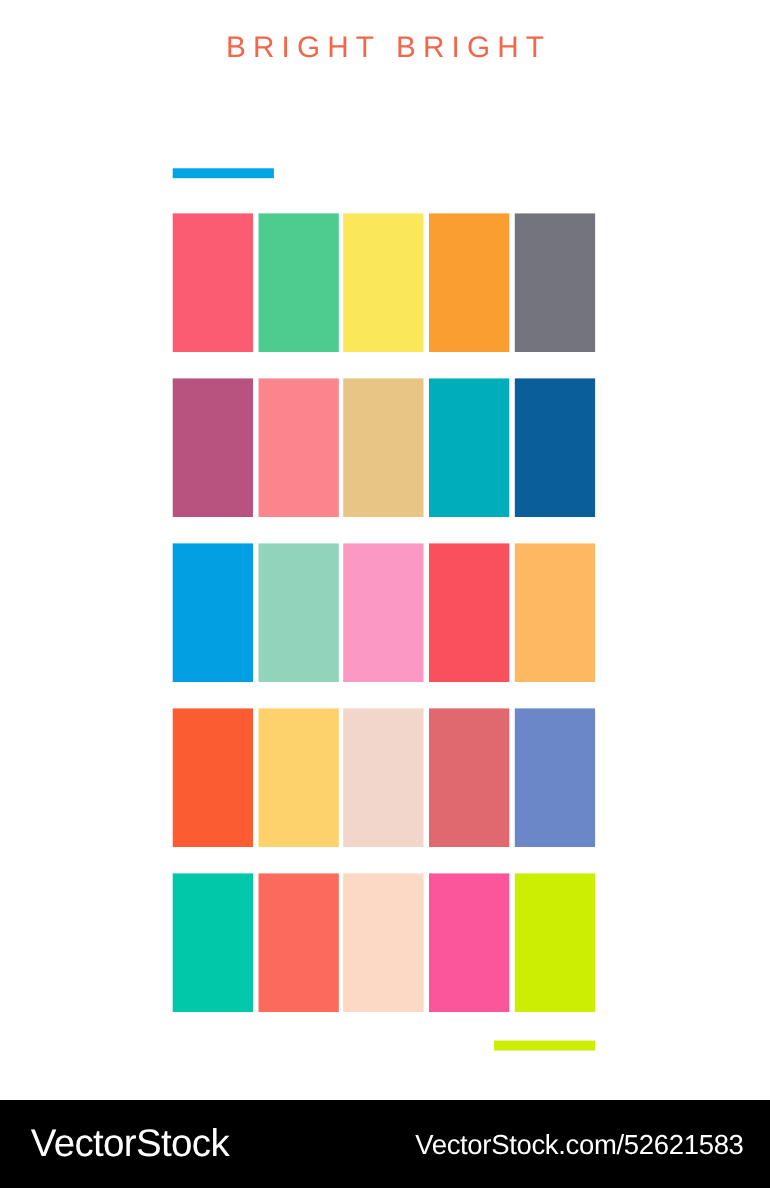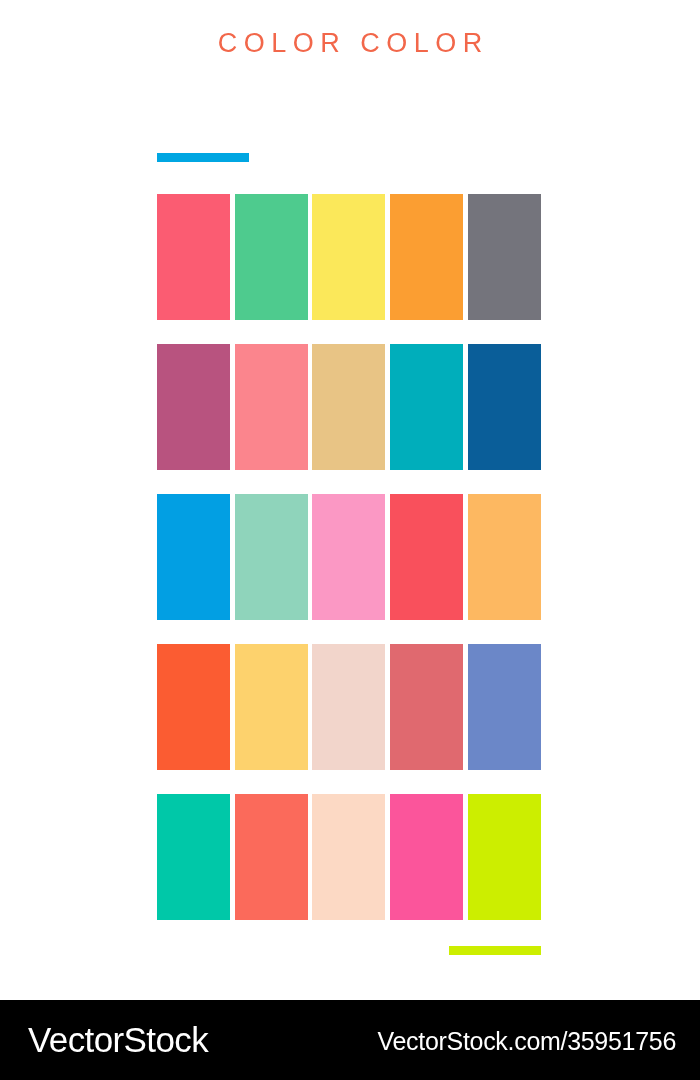--- a/index.html
+++ b/index.html
@@ -140,21 +140,21 @@
     letter-spacing: -0.3px;
     line-height: 30px;
   }
 </style>
 </head>
 <body>
 
 <div id="poster" style="background: rgb(255, 255, 255);">
 
   <div class="title-block">
-    <span class="title-main" style="color: rgb(242, 103, 74);">COLOR COLOR</span>
+    <span class="title-main" style="color: rgb(242, 103, 74);">BRIGHT BRIGHT</span>
   </div>
 
   <div class="accent-bar" id="accent-top" style="background: rgb(0, 166, 226);"></div>
 
   <div id="palette-grid">
       <div class="palette-row">
         <div class="swatch c0" style="background: rgb(251, 92, 114);"></div>
         <div class="swatch c1" style="background: rgb(78, 203, 142);"></div>
         <div class="swatch c2" style="background: rgb(251, 232, 90);"></div>
         <div class="swatch c3" style="background: rgb(251, 158, 50);"></div>
@@ -189,14 +189,14 @@
         <div class="swatch c4" style="background: rgb(204, 238, 0);"></div>
       </div>
     </div>
 
   <div class="accent-bar" id="accent-bottom" style="background: rgb(204, 238, 0);"></div>
 
 </div>
 
 <div id="footer" style="background: rgb(0, 0, 0);">
   <span id="footer-logo" style="color: rgb(255, 255, 255);">VectorStock</span>
-  <span id="footer-url" style="color: rgb(255, 255, 255);">VectorStock.com/35951756</span>
+  <span id="footer-url" style="color: rgb(255, 255, 255);">VectorStock.com/52621583</span>
 </div>
 
 </body></html>

